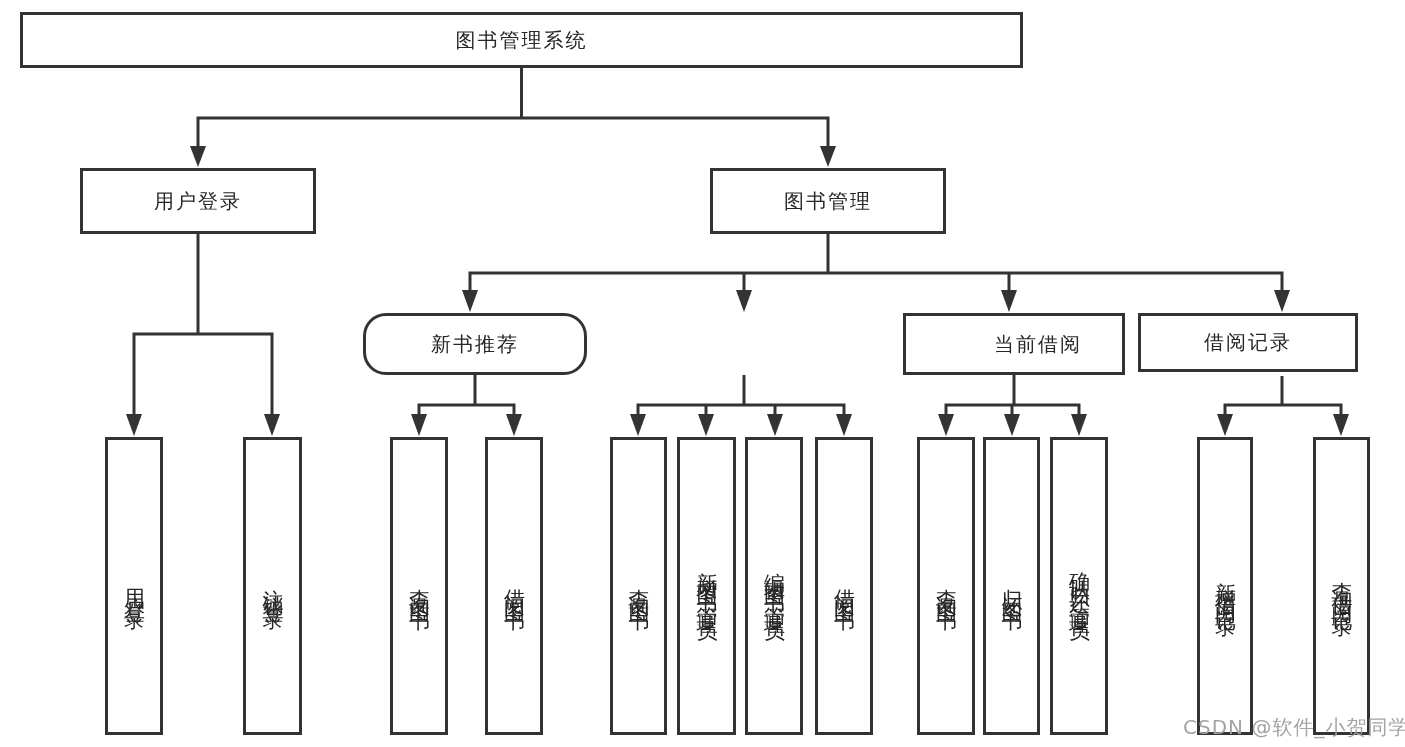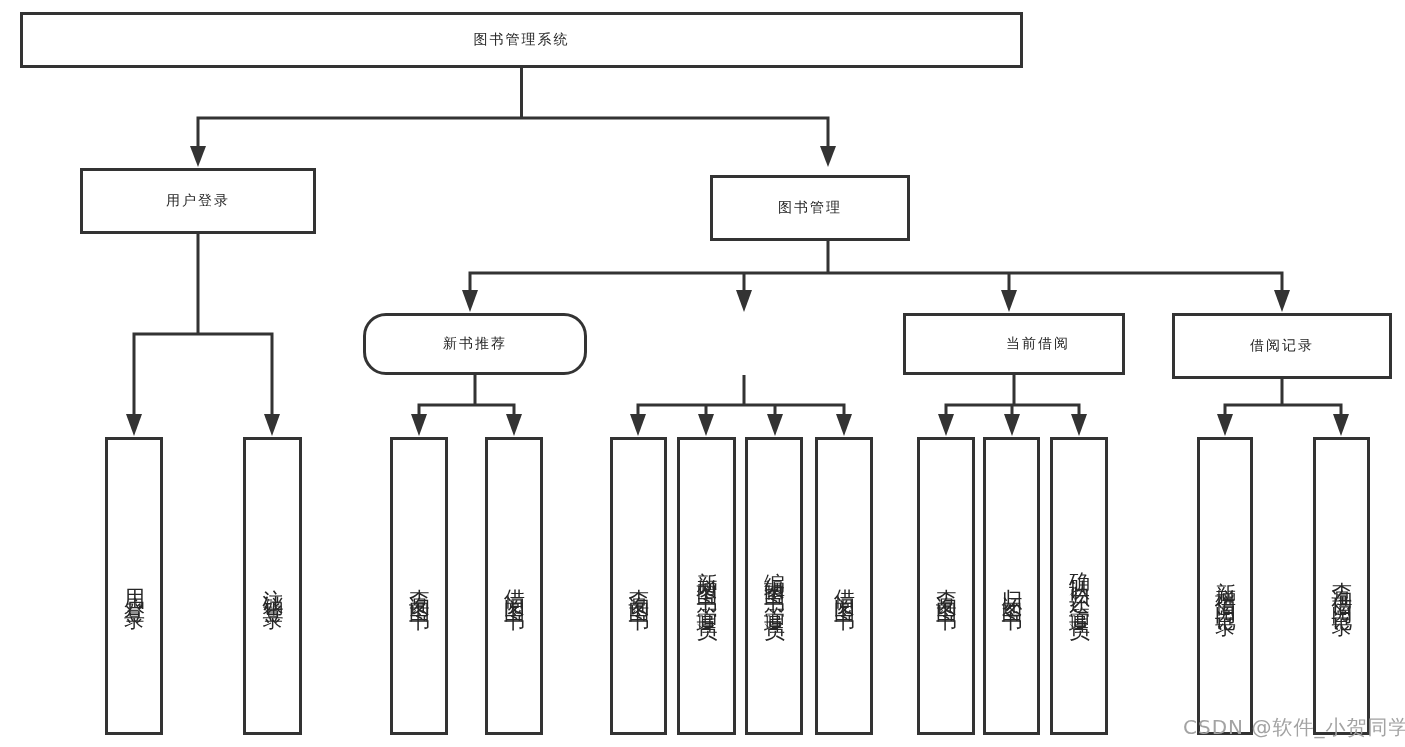--- a/index.html
+++ b/index.html
@@ -26,21 +26,21 @@
     position: absolute;
     background: #ffffff;
     border: 3px solid #333333;
     display: flex;
     align-items: center;
     justify-content: center;
     color: #262626;
     z-index: 2;
   }
   .node.h {
-    font-size: 14px;
+    font-size: 20px;
     letter-spacing: 2px;
     font-weight: 500;
   }
   .node.v { font-size: 21px; }
   .node.v .vtext {
     writing-mode: vertical-rl;
     text-orientation: mixed;
     letter-spacing: 7px;
     line-height: 1.1;
     white-space: nowrap;
@@ -124,31 +124,31 @@
     </g>
   </svg>
 
   <div class="node h" style="left:20px; top:12px; width:1003px; height:56px;">
     <span>图书管理系统</span>
   </div>
 
   <div class="node h" style="left:80px; top:168px; width:236px; height:66px;">
     <span>用户登录</span>
   </div>
-  <div class="node h" style="left:710px; top:168px; width:200px; height:66px;margin-top:7px;">
+  <div class="node h" style="left:710px; top:168px; width:236px; height:66px;">
     <span>图书管理</span>
   </div>
 
   <div class="node h" style="left:363px; top:313px; width:224px; height:62px;border-radius:23px;">
     <span>新书推荐</span>
   </div>
   <div class="node h" style="left:903px; top:313px; width:222px; height:62px;padding-left:48px;">
     <span>当前借阅</span>
   </div>
-  <div class="node h" style="left:1172px; top:313px; width:220px; height:66px;">
+  <div class="node h" style="left:1138px; top:313px; width:220px; height:59px;">
     <span>借阅记录</span>
   </div>
 
   <div class="node v" style="left:105px; top:437px; width:58px; height:298px;">
     <span class="vtext">用户登录</span>
   </div>
   <div class="node v" style="left:243px; top:437px; width:59px; height:298px;">
     <span class="vtext">注销登录</span>
   </div>
 

